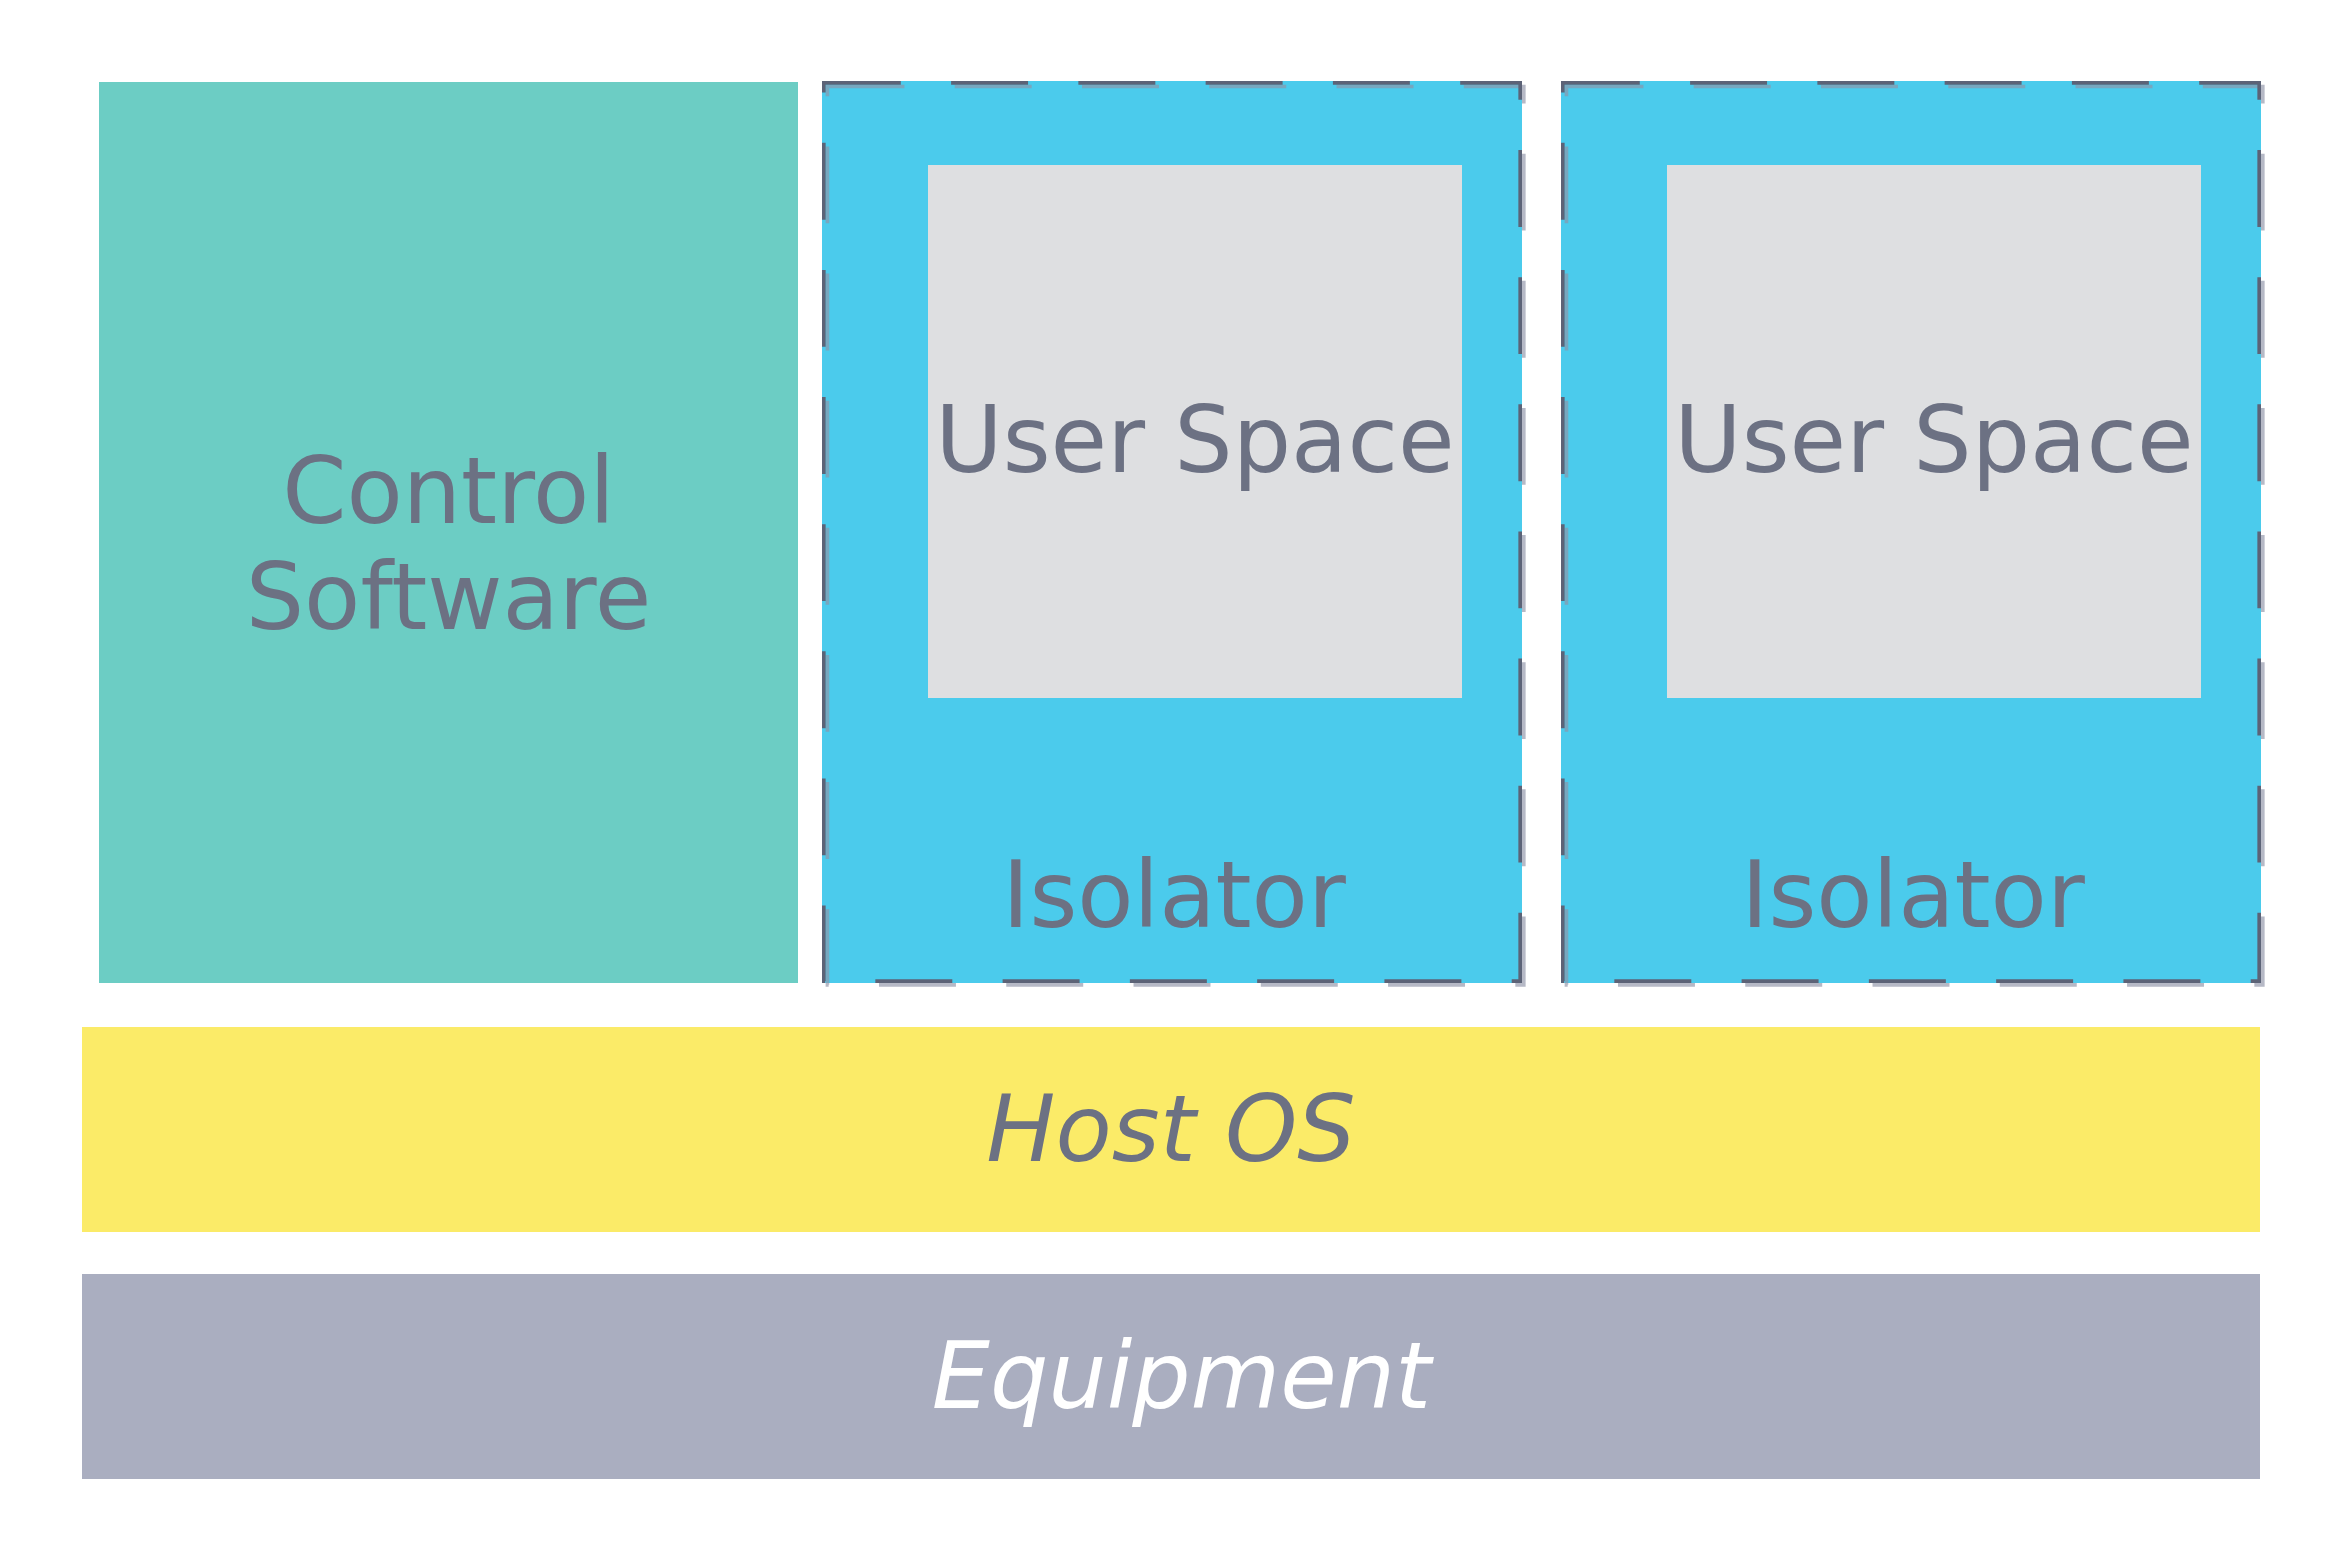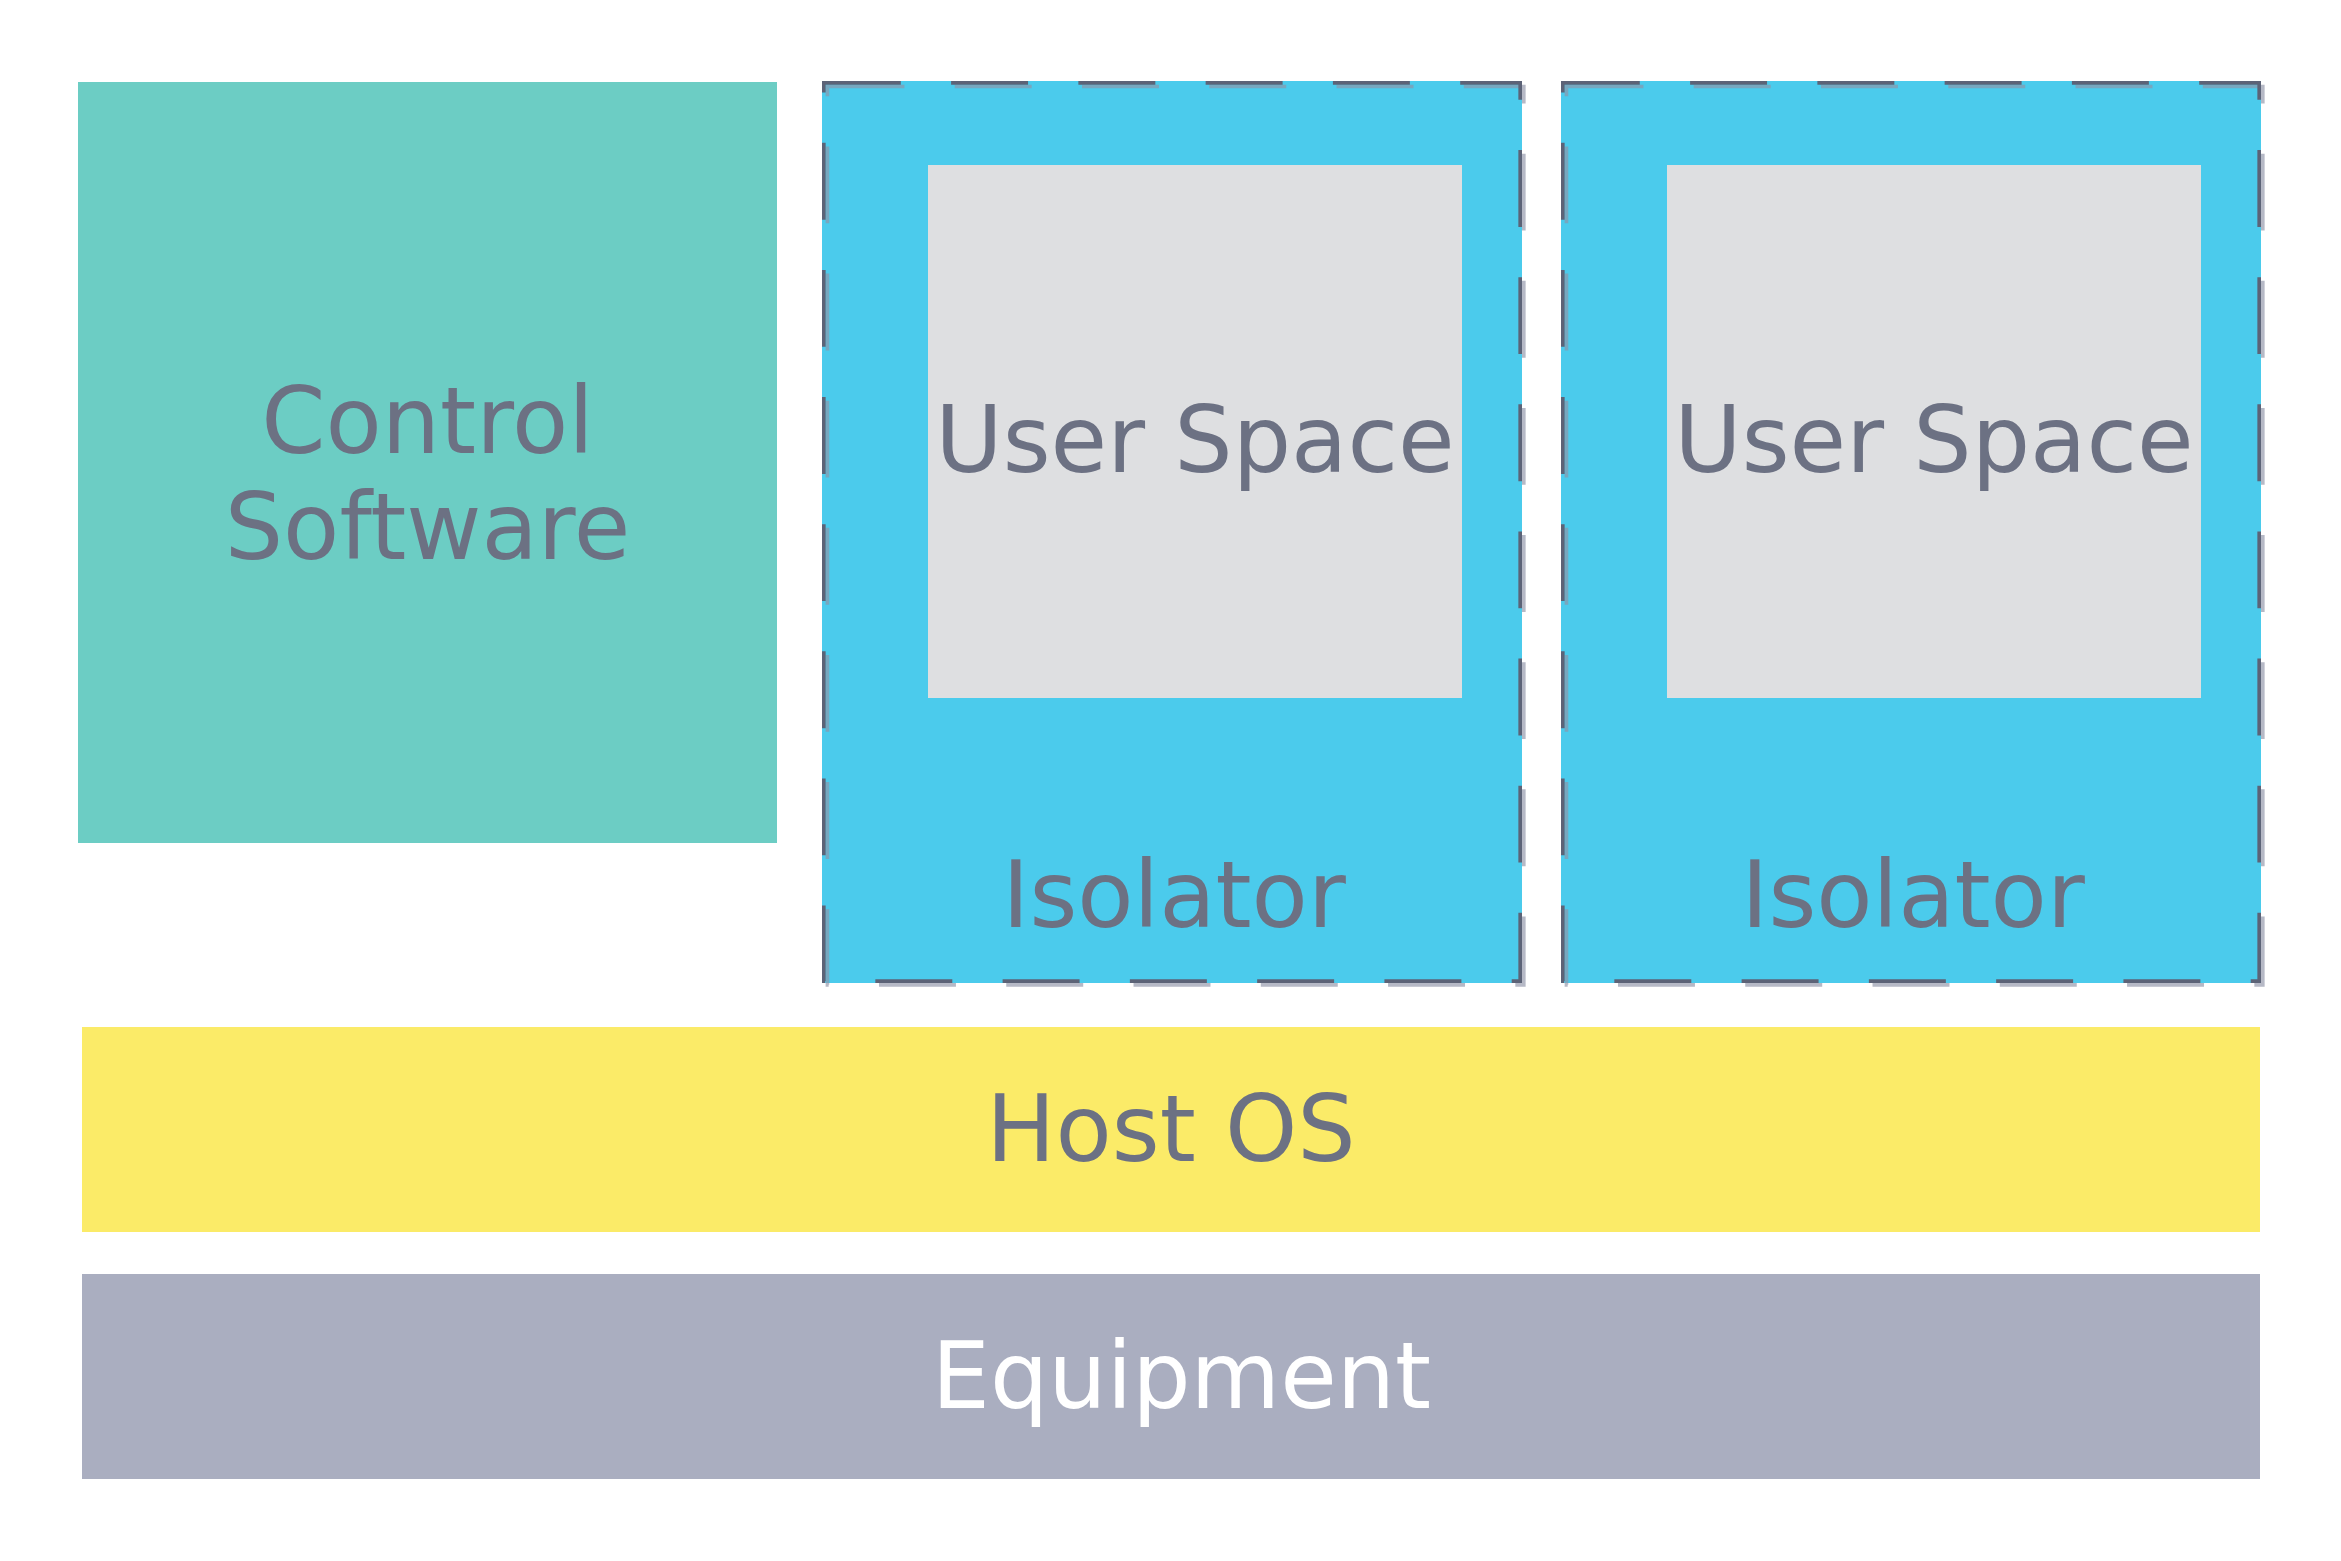--- a/index.html
+++ b/index.html
@@ -19,21 +19,21 @@
     font-family:"DejaVu Sans","Liberation Sans",sans-serif;
   }
   .canvas{position:absolute;inset:0;}
   .label{
     color:var(--label-text);
     font-size:92px;
     line-height:1.15;
     text-align:center;
   }
   .box-teal{
-    position:absolute;left:78px;top:82px;width:699px;height:761px;
+    position:absolute;left:99px;top:82px;width:699px;height:901px;
     background:var(--control-software-bg);
     display:flex;align-items:center;justify-content:center;
     padding:24px 36px 0 36px;
   }
   .isolator{
     position:absolute;top:81px;width:700px;height:902px;
     background:var(--isolator-bg);
   }
   .iso-1{left:822px;}
   .iso-2{left:1561px;}
@@ -52,21 +52,21 @@
     background:var(--user-space-bg);
     display:flex;align-items:center;justify-content:center;
     padding-top:18px;
     margin-left:24px;
   }
   .iso-label{
     position:absolute;left:4px;right:0;bottom:34px;
   }
   .bar{
     position:absolute;left:82px;width:2178px;height:205px;
-    display:flex;align-items:center;justify-content:center;
+    display:flex;align-items:center;justify-content:center;font-style:italic;
   }
   .bar-hostos{top:1027px;background:var(--host-os-bg);}
   .bar-equipment{top:1274px;background:var(--equipment-bg);}
   .bar-equipment .label{color:var(--equipment-text);margin-left:21px;}
 </style>
 </head>
 <body>
 
 <div class="canvas">
 

